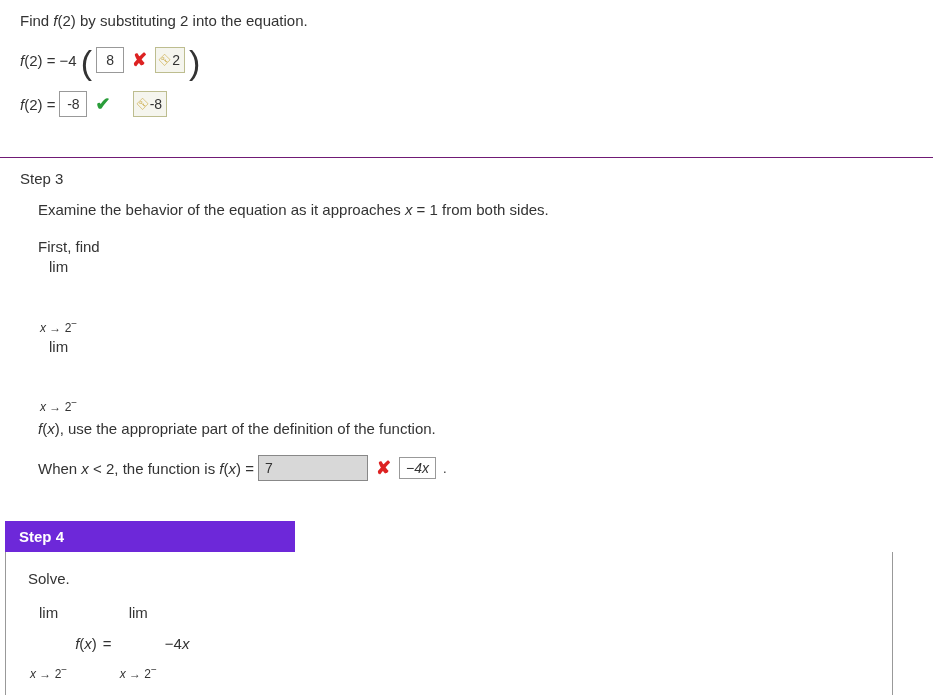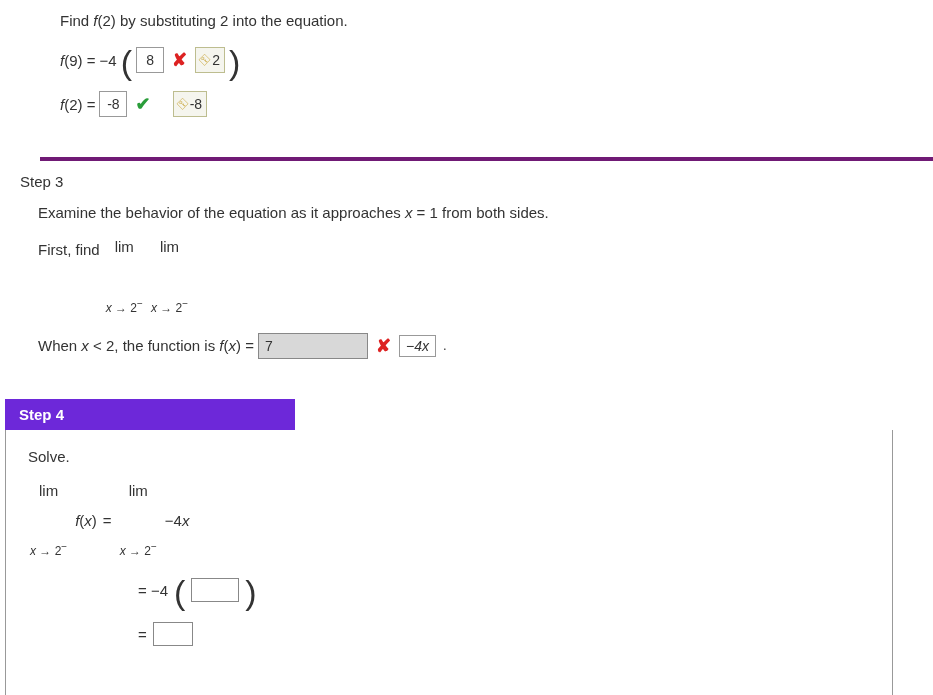--- a/index.html
+++ b/index.html
@@ -7,22 +7,21 @@
       font-family: Arial, Helvetica, sans-serif;
       font-size: 15px;
       color: #333;
       width: 933px;
       background: #fff;
     }
     .section {
       padding: 12px 20px 22px 20px;
     }
     .sec-top {
-      border-bottom: 4px solid #701a75;
-      margin-left: 40px;
+      border-bottom: 1px solid #701a75;
     }
     .step-label {
       font-weight: normal;
       margin-bottom: 14px;
     }
     .line {
       display: flex;
       align-items: center;
       gap: 4px;
       margin-bottom: 18px;
@@ -129,21 +128,21 @@
   </style>
 </head>
 <body>
 
 <div class="section sec-top">
   <div class="line">
     <span><span>Find </span><span class="ital">f</span><span>(2) by substituting 2 into the equation.</span></span>
   </div>
 
   <div class="line">
-    <span><span class="ital">f</span><span>(9) = −4</span></span>
+    <span><span class="ital">f</span><span>(2) = −4</span></span>
     <span class="paren">(</span>
     <span class="ansbox">8</span>
     <span class="mark-x">✘</span>
 
     <span class="ansbox locked">
       <span class="key-icon">⚿</span>
         <span>2</span>
     </span>
     <span class="paren">)</span>
   </div>
@@ -160,30 +159,31 @@
   </div>
 </div>
 
 <div class="section">
   <div class="step-label">Step 3</div>
 
   <div class="line indent-sm">
     <span><span>Examine the behavior of the equation as it approaches </span><span class="ital">x</span><span> = 1 from both sides.</span></span>
   </div>
 
-  <div class="line indent-sm" style="align-items:flex-start;">
+  <div class="line indent-sm" style="align-items:flex-start;flex-direction:column;">
     <span style="margin-top:2px;">First, find</span>
     <span class="limit">
       <span>lim</span>
       <span class="sub"><span class="ital">x</span><span> → 2</span><span class="sup-minus">−</span></span>
     </span>
     <span class="limit">
       <span>lim</span>
       <span class="sub"><span class="ital">x</span><span> → 2</span><span class="sup-minus">−</span></span>
     </span>
+    <span style="margin-top:2px;"><span class="ital">f</span><span>(</span><span class="ital">x</span><span>), use the appropriate part of the definition of the function.</span></span>
   </div>
 
 
   <div class="line indent-sm">
     <span><span>When </span><span class="ital">x</span><span> &lt; 2, the function is </span><span class="ital">f</span><span>(</span><span class="ital">x</span><span>) = </span></span>
     <span class="ansbox shaded" style="width:110px;justify-content:flex-start;padding-left:6px;">7</span>
     <span class="mark-x">✘</span>
     <span class="correct-ans">−4x</span>
     <span class="after-dot">.</span>
   </div>

